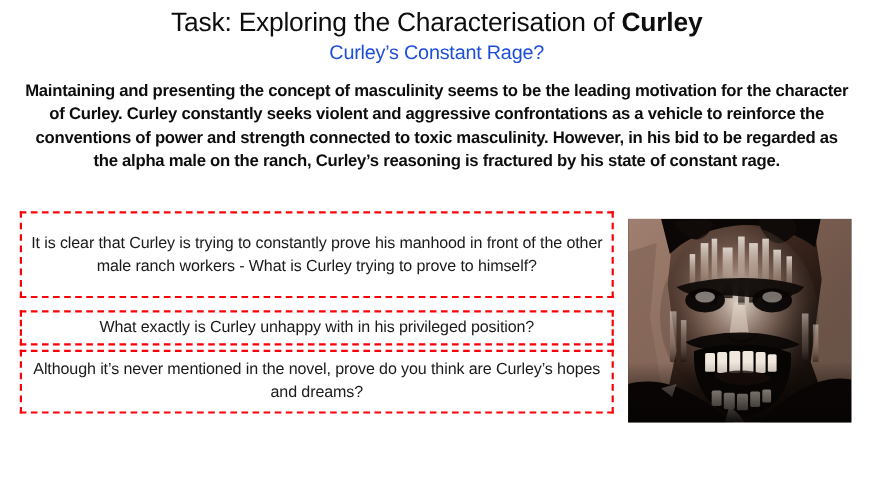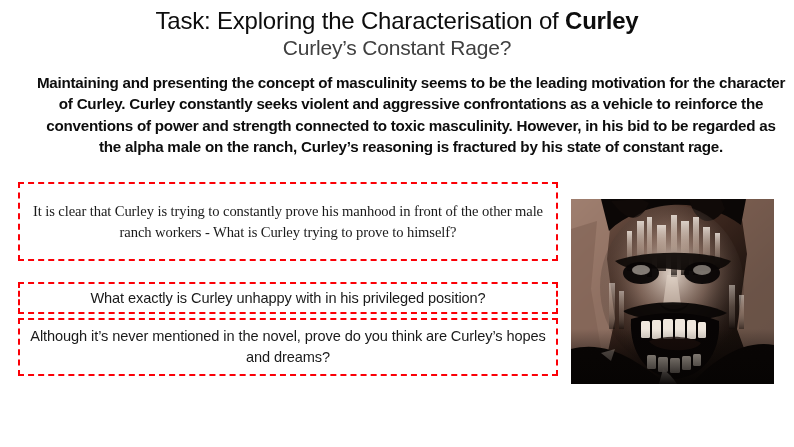--- a/index.html
+++ b/index.html
@@ -36,32 +36,32 @@
     font-weight: 400;
     letter-spacing: -0.2px;
     color: #0d0d0d;
     white-space: nowrap;
   }
   .title-main .emphasis {
     font-weight: 700;
   }
   .title-sub {
     margin-top: 3px;
-    font-size: 21px;
+    font-size: 18px;
     line-height: 22px;
     font-weight: 400;
-    color: #404040;
+    color: #1d4ed8;
     letter-spacing: -0.2px;
     white-space: nowrap;
   }
 
   
   .body-paragraph {
     position: absolute;
-    left: 36px;
+    left: 22px;
     top: 72px;
     width: 750px;
     text-align: center;
     font-size: 15.2px;
     line-height: 21.3px;
     font-weight: 700;
     color: #0d0d0d;
     letter-spacing: -0.25px;
   }
 
@@ -79,21 +79,21 @@
     padding: 2px 8px;
   }
   .question-text {
     font-size: 14.6px;
     line-height: 21px;
     font-weight: 400;
     color: #1a1a1a;
     letter-spacing: -0.1px;
   }
 
-  #qbox-1 { top: 182px;  width: 540px; height: 79px; font-family: Liberation Serif, serif; }
+  #qbox-1 { top: 192px;  width: 540px; height: 79px; }
   #qbox-2 { top: 282px;  width: 540px; height: 32px; }
   #qbox-3 { top: 318px;  width: 540px; height: 58px; }
 
   
   .artwork {
     position: absolute;
     left: 571px;
     top: 199px;
     width: 203px;
     height: 185px;

